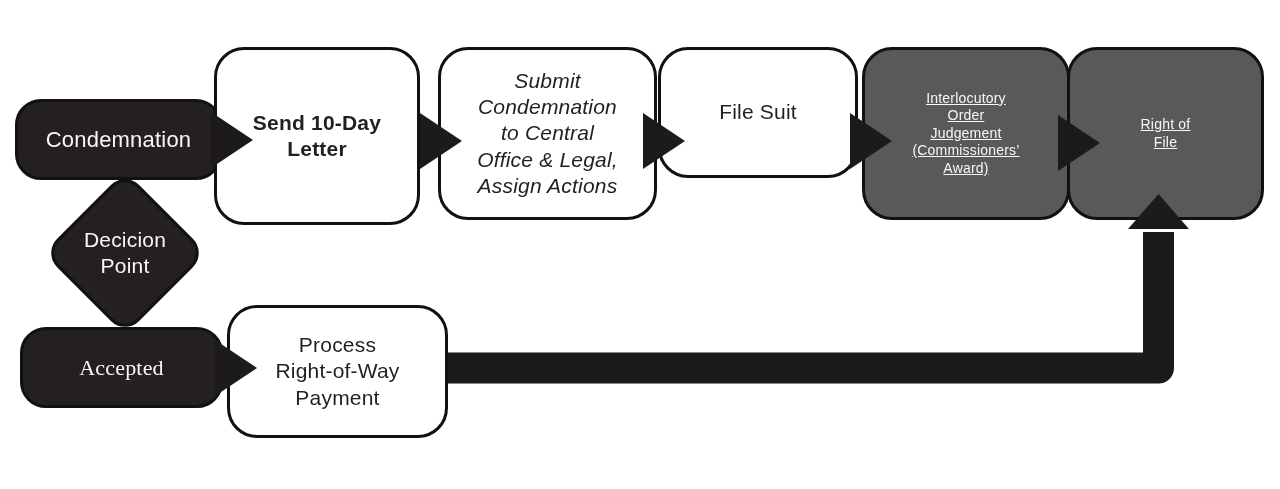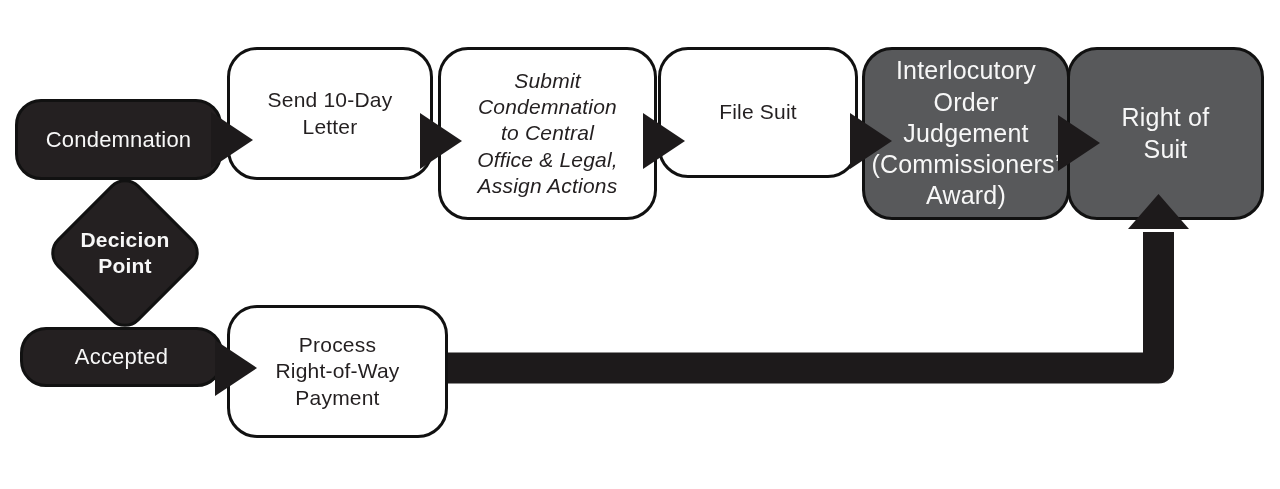--- a/index.html
+++ b/index.html
@@ -26,21 +26,22 @@
   .node--white{
     background:var(--node_white,#ffffff);
     color:var(--text_dark,#231f20);
     border-radius:30px;
     font-size:21px;
   }
   .node--gray{
     background:var(--node_gray,#58595b);
     color:var(--text_light,#f7f7f7);
     border-radius:30px;
-    font-size:25px;
+    font-size:14px;
+    text-decoration:underline;
   }
   .node--dark{
     background:var(--node_black,#242021);
     color:var(--text_light,#f7f7f7);
     border-radius:26px;
     font-size:22px;
   }
   
   .diamond-shape{
     position:absolute;
@@ -55,21 +56,20 @@
   }
   .diamond-label{
     position:absolute;
     left:45px;top:215px;
     width:160px;height:76px;
     display:flex;align-items:center;justify-content:center;
     text-align:center;
     color:var(--text_light,#f7f7f7);
     font-size:21px;
     z-index:4;
-    font-weight:bold;
   }
   
   .arr{
     position:absolute;
     width:0;height:0;
     border-top:28px solid transparent;
     border-bottom:28px solid transparent;
     border-left:42px solid var(--connector,#1d1a1b);
     z-index:5;
   }
@@ -95,21 +95,21 @@
   <div class="diamond-shape"></div>
   <div class="diamond-label">
     <span class="node-label">Decicion
 Point</span>
   </div>
 
   <div class="node node--dark" style="left:15px;top:99px;width:207px;height:81px;">
     <span class="node-label">Condemnation</span>
   </div>
 
-  <div class="node node--white" style="left:227px;top:47px;width:206px;height:133px;">
+  <div class="node node--white" style="left:214px;top:47px;width:206px;height:178px;font-weight:bold;">
     <span class="node-label">Send 10-Day
 Letter</span>
   </div>
 
   <div class="node node--white" style="left:438px;top:47px;width:219px;height:173px;font-style:italic;">
     <span class="node-label">Submit
 Condemnation
 to Central
 Office &amp; Legal,
 Assign Actions</span>
@@ -122,24 +122,24 @@
   <div class="node node--gray" style="left:862px;top:47px;width:208px;height:173px;">
     <span class="node-label">Interlocutory
 Order
 Judgement
 (Commissioners’
 Award)</span>
   </div>
 
   <div class="node node--gray" style="left:1067px;top:47px;width:197px;height:173px;">
     <span class="node-label">Right of
-Suit</span>
+File</span>
   </div>
 
-  <div class="node node--dark" style="left:20px;top:327px;width:203px;height:60px;">
+  <div class="node node--dark" style="left:20px;top:327px;width:203px;height:81px;font-family:Liberation Serif, serif;">
     <span class="node-label">Accepted</span>
   </div>
 
   <div class="node node--white" style="left:227px;top:305px;width:221px;height:133px;">
     <span class="node-label">Process
 Right-of-Way
 Payment</span>
   </div>
 
   <div class="arr arr--a1"></div>

